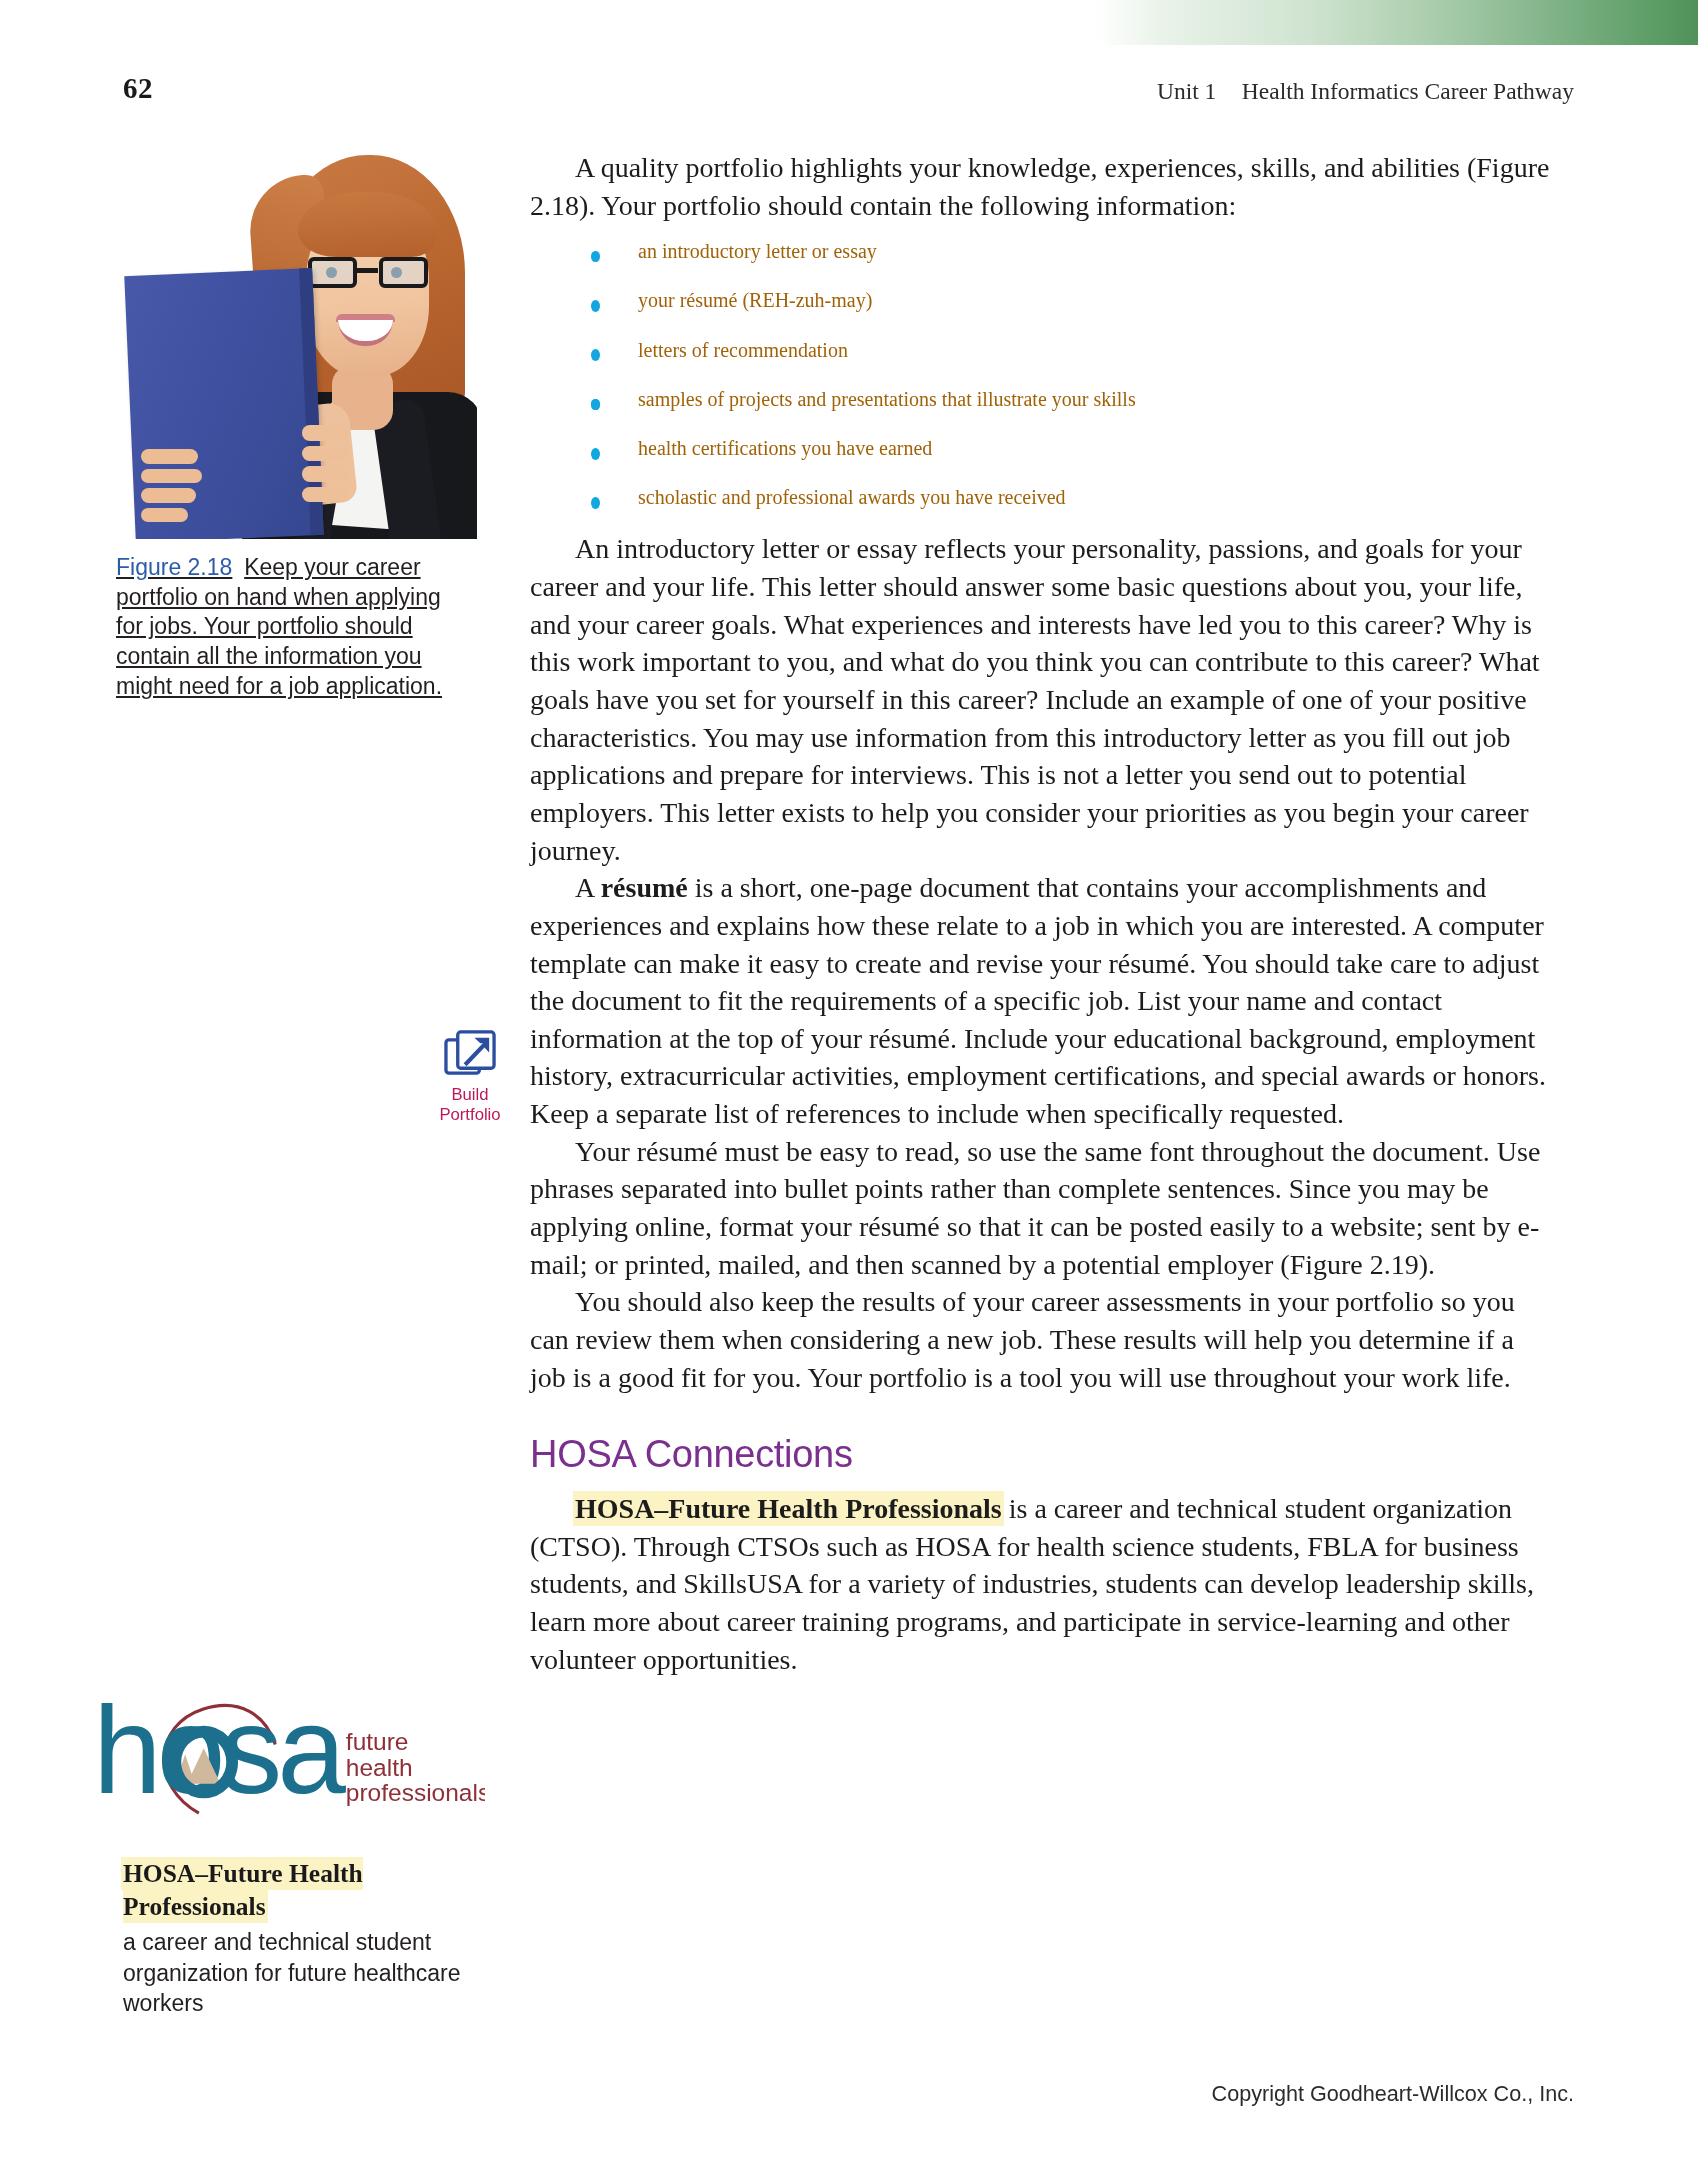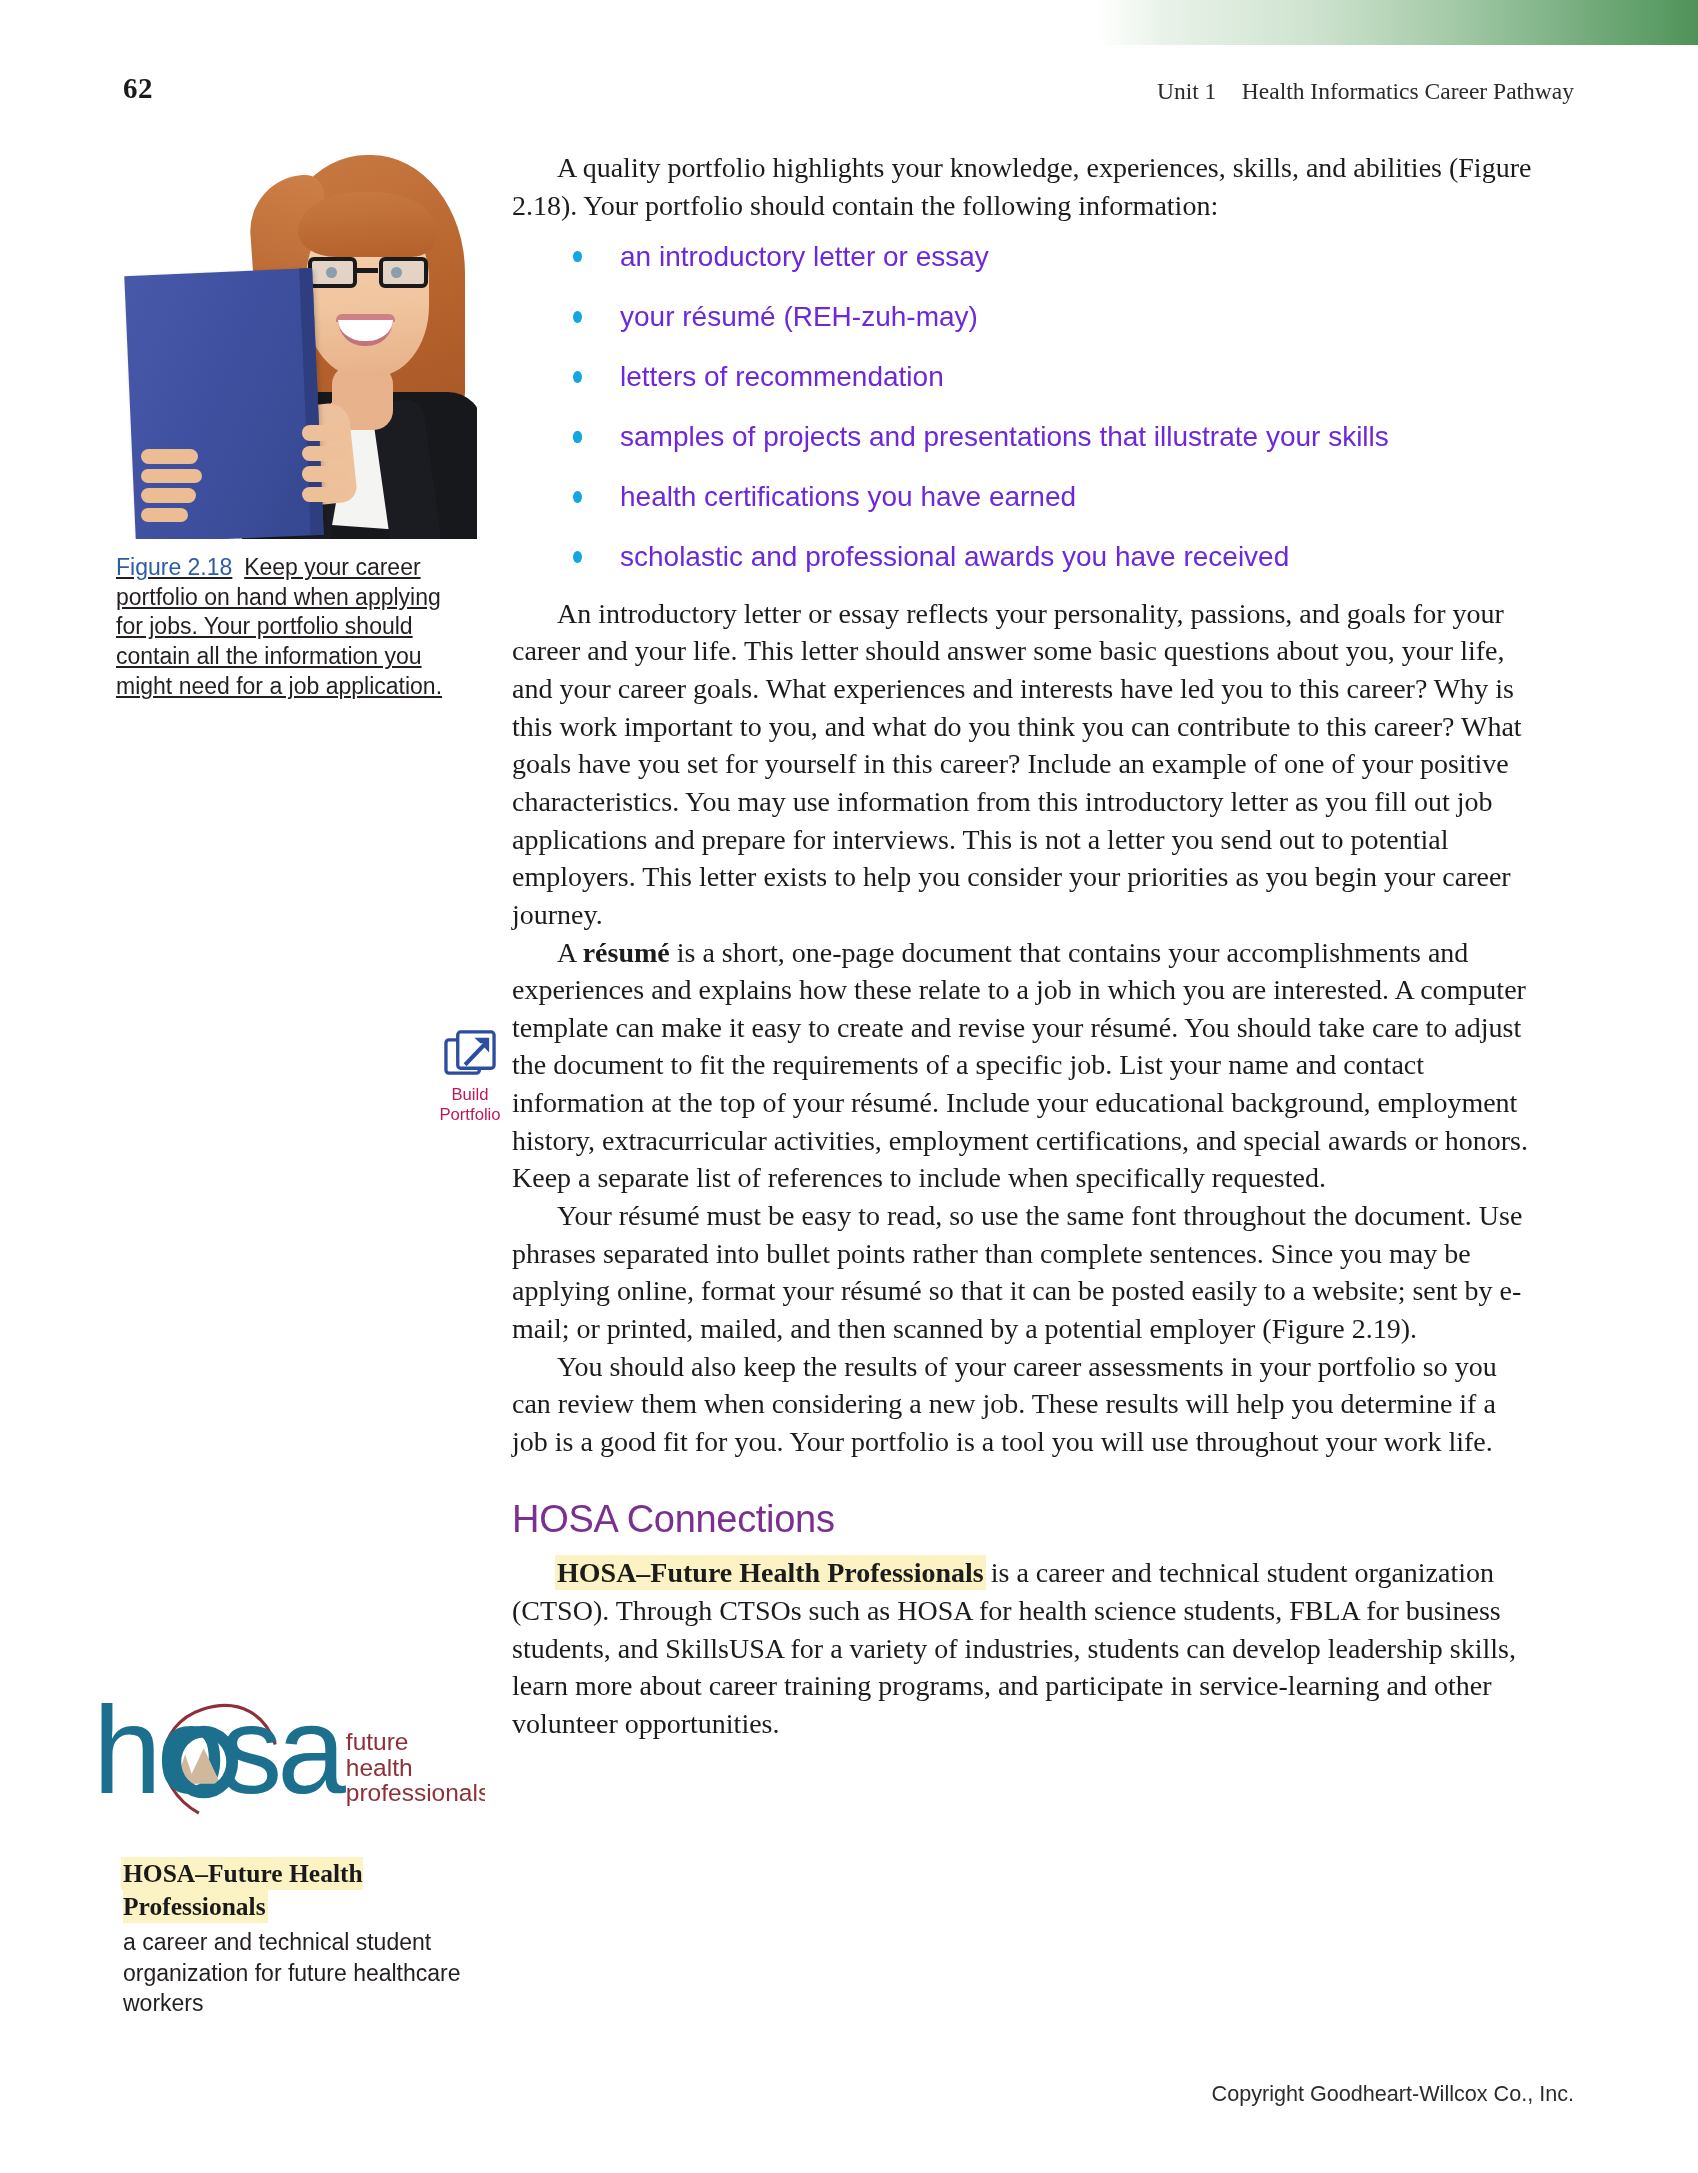--- a/index.html
+++ b/index.html
@@ -262,21 +262,21 @@
     margin-top: 3.9px;
     font-family: "Liberation Sans", sans-serif;
     font-size: 23px;
     line-height: 1.32;
     color: #231f20;
   }
 
   
   #main-column {
     position: absolute;
-    left: 512px; top: 149px;
+    left: 530px; top: 149px;
     width: 1021px;
   }
   #main-column p {
     margin: 0;
     font-family: "Liberation Serif", serif;
     font-size: 28px;
     line-height: 1.345;
     color: #1c1c1c;
     text-indent: 45px;
     text-align: left;
@@ -284,24 +284,24 @@
 
   ul#portfolio-list {
     list-style: none;
     margin: 13.7px 0 5.9px 0;
     padding: 0;
   }
   ul#portfolio-list li {
     position: relative;
     padding-left: 108px;
     margin-bottom: 22.5px;
-    font-family: Liberation Sans, sans-serif;
-    font-size: 28px;
+    font-family: Liberation Serif, serif;
+    font-size: 20px;
     line-height: 1.34;
-    color: #6d28d9;
+    color: #a16207;
   }
   ul#portfolio-list li:last-child { margin-bottom: 19px; }
   ul#portfolio-list li .bullet-dot {
     position: absolute;
     left: 61px; top: 12.7px;
     width: 8.8px; height: 11.8px;
     background: #12a7e0;
     border-radius: 50%;
   }
 

